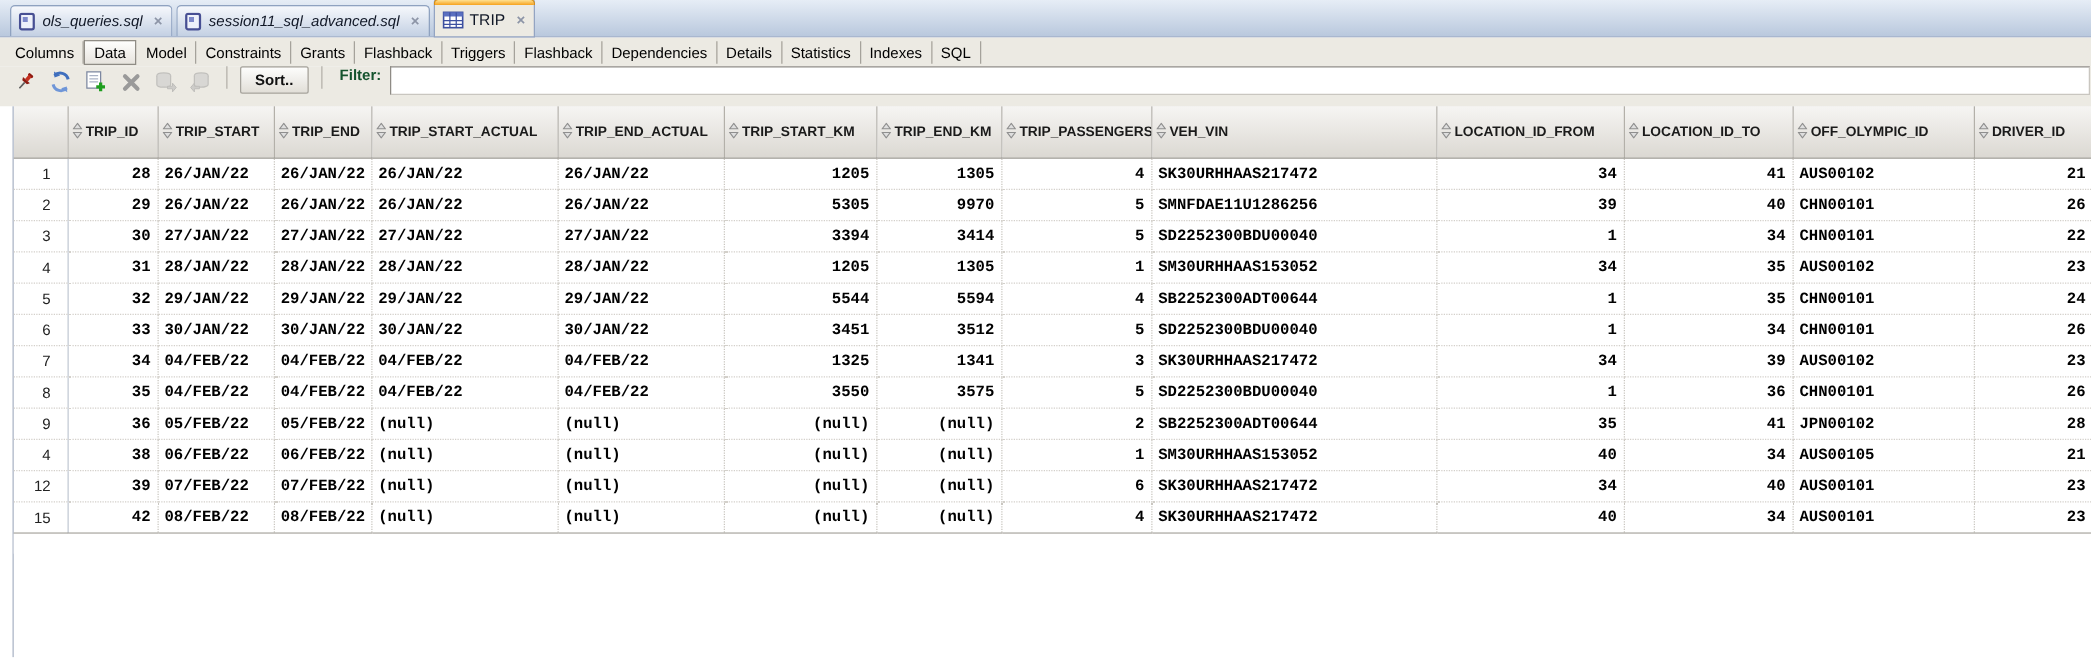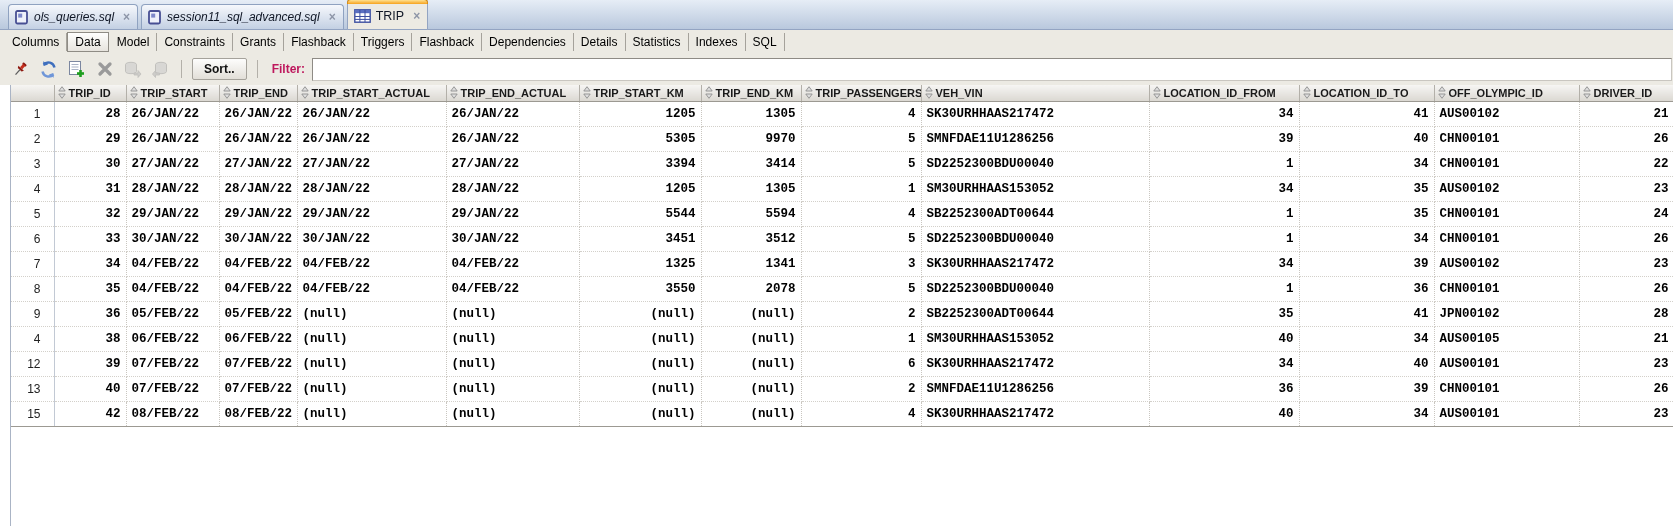--- a/index.html
+++ b/index.html
@@ -13,33 +13,33 @@
   .tab-close{color:#8d95a7;font-weight:bold;font-size:12px;margin-left:4px;font-style:normal;}
   .tab.active{position:relative;background:#eceae3;font-style:normal;height:27px;margin-bottom:-1px;border-bottom:1px solid #eceae3;border-color:#93a4c2;padding-top:3px;font-size:12.5px;}
   .tab.active::before{content:"";position:absolute;top:0;left:-1px;right:-1px;height:4px;background:linear-gradient(#ffe191,#f6a21d);border-radius:4px 4px 0 0;border:1px solid #d98d12;border-bottom:none;}
 
   
   .subtabs{height:23px;background:#eceae3;display:flex;align-items:center;padding-left:5px;font-size:12px;color:#000;}
   .subtab{padding:2px 7px;border-right:1px solid #a5a29b;cursor:default;white-space:nowrap;}
   .subtab.active{border:1px solid #8f8c85;background:linear-gradient(#fefefd,#e7e4de);padding:2px 7px;margin-right:1px;}
 
   
-  .toolbar{height:32px;background:#eceae3;display:flex;align-items:center;padding:0 1px 0 8px;gap:3px;box-sizing:border-box;}
+  .toolbar{height:32px;background:#eceae3;display:flex;align-items:flex-start;padding:0 1px 0 8px;gap:3px;box-sizing:border-box;}
   .tbtn{border:none;background:transparent;padding:0;width:25px;height:25px;display:flex;align-items:center;justify-content:center;cursor:default;}
   .tbtn.disabled{opacity:.55;}
   .tbtn svg{display:block;}
   .tsep{width:1px;height:18px;background:#b3b0a9;margin:0 5px;}
   .sort-btn{font-family:"Liberation Sans",sans-serif;font-size:12px;font-weight:700;color:#111;background:linear-gradient(#fdfdfc,#e2dfd8);border:1px solid #a5a29b;border-radius:2px;padding:3px 11px;margin:0 2px;cursor:default;}
-  .filter-label{font-size:12px;font-weight:700;color:#be185d;margin:0 4px 0 6px;white-space:nowrap;}
+  .filter-label{font-size:12px;font-weight:700;color:#14532d;margin:0 4px 0 6px;white-space:nowrap;}
   .filter-input{flex:1;height:21px;border:1px solid #8e8b85;border-bottom-color:#c9c6c0;border-right-color:#c9c6c0;background:#fff;font-family:"Liberation Sans",sans-serif;font-size:12px;padding:0 4px;outline:none;}
 
   
   .grid-area{margin-left:10px;border-left:1px solid #aab4c5;height:441px;background:#fff;}
   table.grid{border-collapse:collapse;table-layout:fixed;width:1663px;}
-  .grid th{height:16px;background:linear-gradient(#f6f5f3,#dbd8d2);border-right:1px solid #b3b0a9;border-bottom:1px solid #9c9992;font-size:11px;font-weight:700;color:#1a1a1a;text-align:left;padding:0 3px;white-space:nowrap;overflow:hidden;cursor:default;}
+  .grid th{height:41px;background:linear-gradient(#f6f5f3,#dbd8d2);border-right:1px solid #b3b0a9;border-bottom:1px solid #9c9992;font-size:11px;font-weight:700;color:#1a1a1a;text-align:left;padding:0 3px;white-space:nowrap;overflow:hidden;cursor:default;}
   .grid th.corner{border-right:1px solid #b3b0a9;}
   .grid th .sorticon{display:inline-block;vertical-align:-2px;margin-right:3px;}
   .grid td{height:24px;border-right:1px dotted #c9c6c0;border-bottom:1px dotted #d3d0ca;padding:0 5px;font-family:"Liberation Mono","DejaVu Sans Mono",monospace;font-size:12.5px;font-weight:600;color:#000;white-space:nowrap;overflow:hidden;cursor:default;}
   .grid td.rownum{font-family:"Liberation Sans",sans-serif;font-size:12px;font-weight:400;color:#222;text-align:right;padding-right:13px;border-right:1px solid #c2c9d4;}
   .grid tbody tr:last-child td{border-bottom:1px solid #9c9992;}
   .grid td.al-right{text-align:right;}
   .grid td.al-left{text-align:left;}
   .below-grid{height:16px;background:#fff;}
 </style>
 </head>
@@ -360,21 +360,21 @@
             <td class="al-right">23</td>
           </tr>
           <tr>
             <td class="rownum">8</td>
             <td class="al-right">35</td>
             <td class="al-left">04/FEB/22</td>
             <td class="al-left">04/FEB/22</td>
             <td class="al-left">04/FEB/22</td>
             <td class="al-left">04/FEB/22</td>
             <td class="al-right">3550</td>
-            <td class="al-right">2078</td>
+            <td class="al-right">3575</td>
             <td class="al-right">5</td>
             <td class="al-left">SD2252300BDU00040</td>
             <td class="al-right">1</td>
             <td class="al-right">36</td>
             <td class="al-left">CHN00101</td>
             <td class="al-right">26</td>
           </tr>
           <tr>
             <td class="rownum">9</td>
             <td class="al-right">36</td>
@@ -417,36 +417,20 @@
             <td class="al-right">(null)</td>
             <td class="al-right">(null)</td>
             <td class="al-right">6</td>
             <td class="al-left">SK30URHHAAS217472</td>
             <td class="al-right">34</td>
             <td class="al-right">40</td>
             <td class="al-left">AUS00101</td>
             <td class="al-right">23</td>
           </tr>
           <tr>
-            <td class="rownum">13</td>
-            <td class="al-right">40</td>
-            <td class="al-left">07/FEB/22</td>
-            <td class="al-left">07/FEB/22</td>
-            <td class="al-left">(null)</td>
-            <td class="al-left">(null)</td>
-            <td class="al-right">(null)</td>
-            <td class="al-right">(null)</td>
-            <td class="al-right">2</td>
-            <td class="al-left">SMNFDAE11U1286256</td>
-            <td class="al-right">36</td>
-            <td class="al-right">39</td>
-            <td class="al-left">CHN00101</td>
-            <td class="al-right">26</td>
-          </tr>
-          <tr>
             <td class="rownum">15</td>
             <td class="al-right">42</td>
             <td class="al-left">08/FEB/22</td>
             <td class="al-left">08/FEB/22</td>
             <td class="al-left">(null)</td>
             <td class="al-left">(null)</td>
             <td class="al-right">(null)</td>
             <td class="al-right">(null)</td>
             <td class="al-right">4</td>
             <td class="al-left">SK30URHHAAS217472</td>

